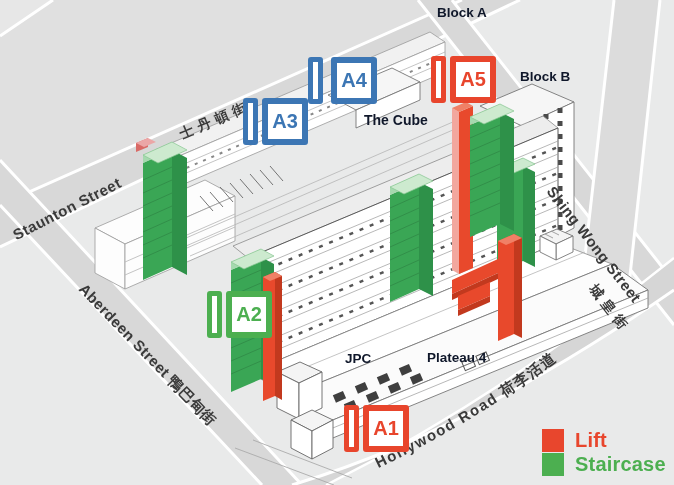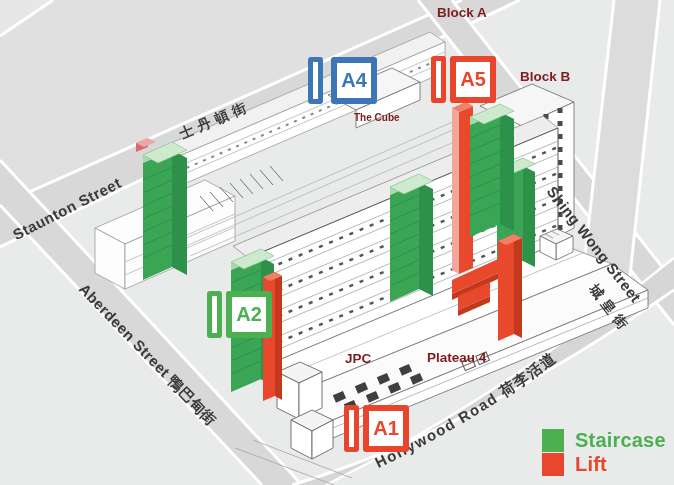--- a/index.html
+++ b/index.html
@@ -9,21 +9,21 @@
     font-family:"Liberation Sans","DejaVu Sans",sans-serif;
   }
   svg{position:absolute;left:0;top:0;}
   
   .lbl{
     position:absolute;font-weight:bold;color:#3a3a3a;font-size:15px;
     white-space:nowrap;transform-origin:0 0;letter-spacing:.5px;
   }
   .lbl.zh{letter-spacing:5px;font-size:14px;}
   .place{
-    position:absolute;font-weight:bold;color:#7f1d1d;font-size:13.5px;
+    position:absolute;font-weight:bold;color:#0f172a;font-size:13.5px;
     white-space:nowrap;
   }
   
   .marker{position:absolute;display:flex;gap:4px;height:47px;}
   .marker .mtab{
     width:15px;border:5px solid var(--c);background:#fff;border-radius:3px;
     box-sizing:border-box;
   }
   .marker .mbox{
     min-width:46px;border:6px solid var(--c);background:#fff;border-radius:3px;
@@ -231,53 +231,59 @@
   </svg>
 
   <div class="lbl" style="left:10px;top:228px;transform:rotate(-27deg);">Staunton Street</div>
   <div class="lbl zh" style="left:177px;top:127px;transform:rotate(-23deg);">士丹頓街</div>
   <div class="lbl" style="left:88px;top:280px;transform:rotate(46deg);">Aberdeen Street 鴨巴甸街</div>
   <div class="lbl" style="left:557px;top:183px;transform:rotate(52deg);">Shing Wong Street</div>
   <div class="lbl zh" style="left:599px;top:281px;transform:rotate(52deg);">城皇街</div>
 
   <div class="place" style="left:437px;top:5px;">Block A</div>
   <div class="place" style="left:508px;top:69px;margin-left:12px;">Block B</div>
-  <div class="place" style="left:354px;top:112px;font-size:10px;">The Cube</div>
+  <div class="place" style="left:364px;top:112px;font-size:14px;">The Cube</div>
   <div class="place" style="left:345px;top:351px;">JPC</div>
   <div class="place" style="left:427px;top:350px;">Plateau 4</div>
 
   <div class="marker" style="left: 344px; top: 405px; border-radius: 11px; --c: #e8452c;">
     <span class="mtab"></span>
     <span class="mbox">
         <span>A1</span>
       </span>
   </div>
   <div class="marker" style="left: 159px; top: 291px; margin-left: 48px; --c: #4caf50;">
     <span class="mtab"></span>
     <span class="mbox">
         <span>A2</span>
       </span>
   </div>
+  <div class="marker" style="left: 243px; top: 98px; --c: #3c76b4;">
+    <span class="mtab"></span>
+    <span class="mbox">
+        <span>A3</span>
+      </span>
+  </div>
   <div class="marker" style="left: 308px; top: 57px; gap: 8px; --c: #3c76b4;">
     <span class="mtab"></span>
     <span class="mbox">
         <span>A4</span>
       </span>
   </div>
   <div class="marker" style="left: 431px; top: 56px; justify-content: space-between; --c: #e8452c;">
     <span class="mtab"></span>
     <span class="mbox">
         <span>A5</span>
       </span>
   </div>
 
   <div class="legend">
+    <div class="legend-row" style="--c: #e8462d;">
+      <span class="swatch"></span>
+      <span class="legend-label">Lift</span>
+    </div>
     <div class="legend-row" style="--c: #4caf50;">
       <span class="swatch"></span>
       <span class="legend-label">Staircase</span>
     </div>
-    <div class="legend-row" style="--c: #e8462d;">
-      <span class="swatch"></span>
-      <span class="legend-label">Lift</span>
-    </div>
   </div>
 
 </div>
 
 </body></html>

